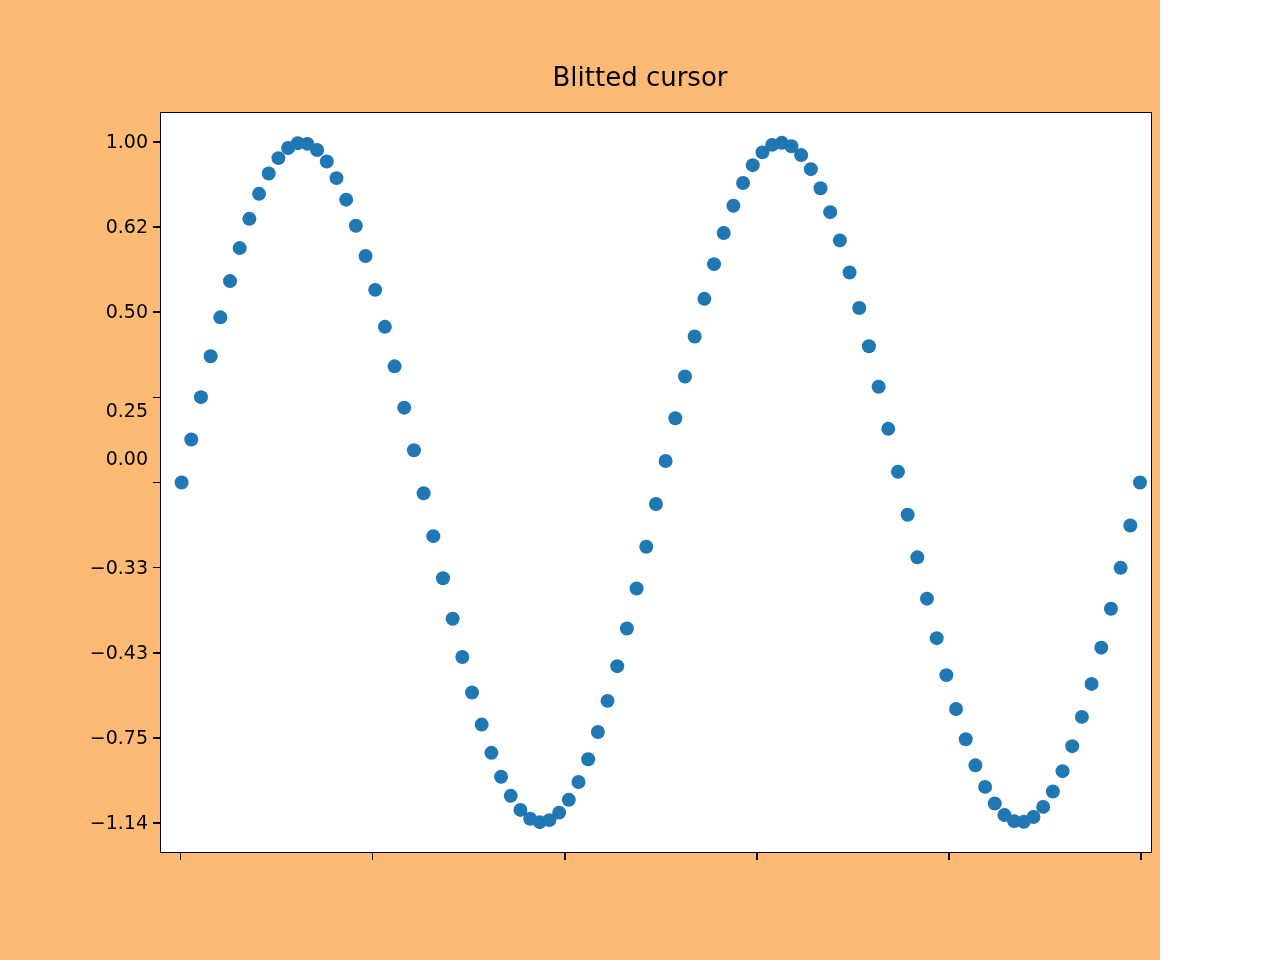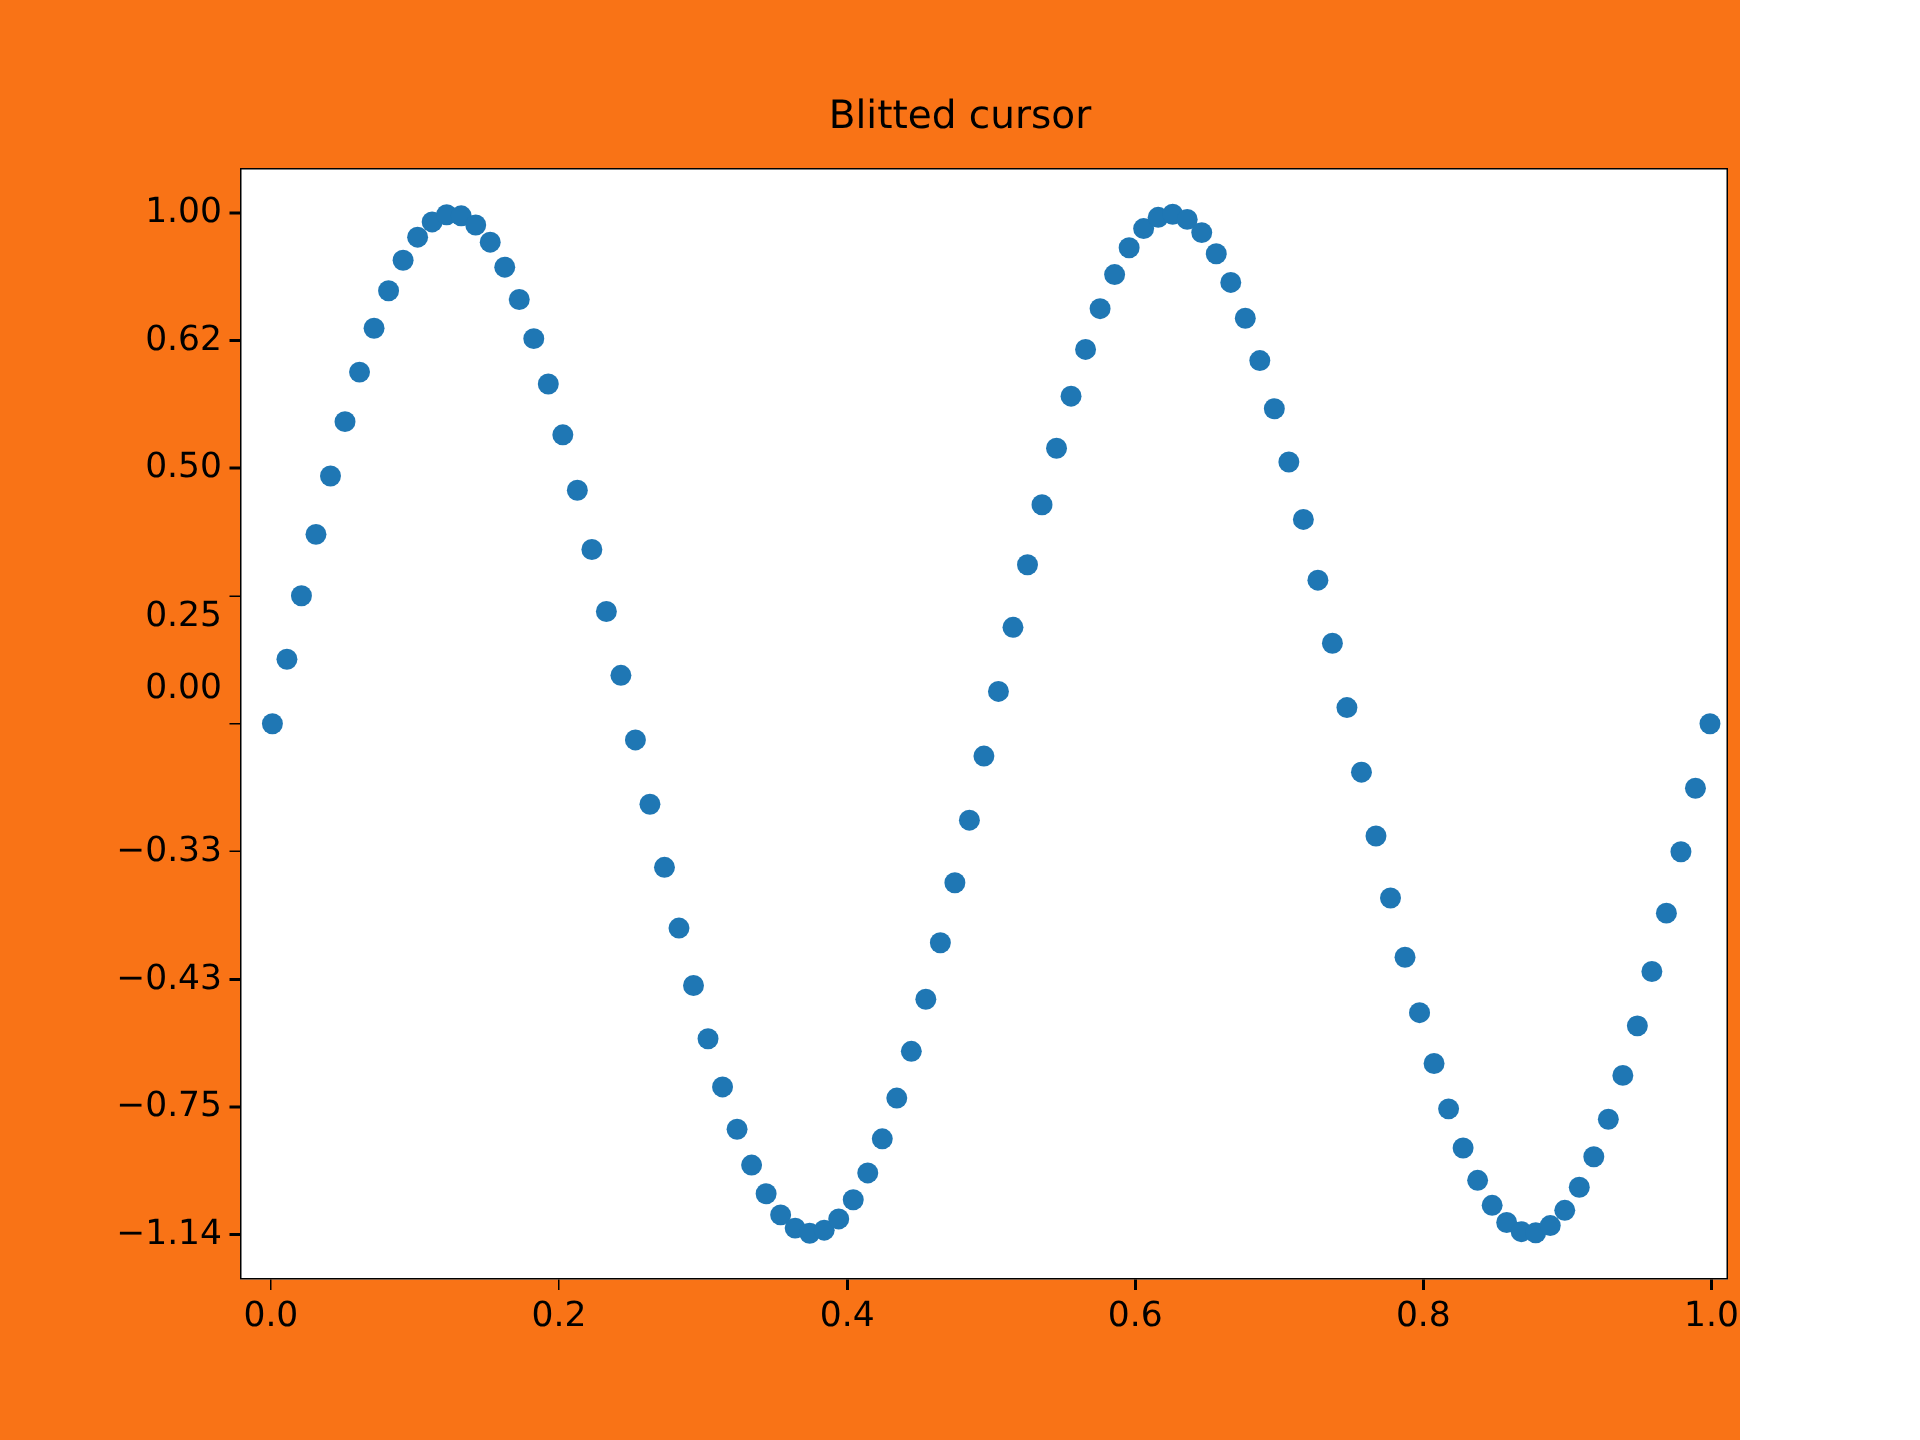--- a/index.html
+++ b/index.html
@@ -11,21 +11,21 @@
     width: 1280px;
     height: 960px;
     overflow: hidden;
     font-family: "DejaVu Sans", sans-serif;
   }
 
   #figure {
     position: relative;
     width: 1160px;
     height: 960px;
-    background: #f97316;
+    background: #fdba74;
   }
 
   #chart-title {
     position: absolute;
     left: 0;
     top: 62px;
     width: 1280px;
     text-align: center;
     font-size: 26px;
     color: #000000;
@@ -52,21 +52,21 @@
     top: 0;
     width: 100%;
     height: 100%;
     display: block;
   }
 
   .ytick-label {
     position: absolute;
     right: 0;
     text-align: right;
-    font-size: 23px;
+    font-size: 19px;
     color: #000000;
     line-height: 23px;
     white-space: nowrap;
     font-family: "DejaVu Sans", sans-serif;
   }
   #ytick-labels {
     position: absolute;
     left: 0px;
     top: 0px;
     width: 148px;
@@ -250,22 +250,14 @@
       <div class="ytick-label" style="top:811.1px">−1.14</div>
       <div class="ytick-label" style="top:726.0px">−0.75</div>
       <div class="ytick-label" style="top:640.8px">−0.43</div>
       <div class="ytick-label" style="top:555.7px">−0.33</div>
       <div class="ytick-label" style="top:447px">0.00</div>
       <div class="ytick-label" style="top:399px">0.25</div>
       <div class="ytick-label" style="top:300.2px">0.50</div>
       <div class="ytick-label" style="top:215.0px">0.62</div>
       <div class="ytick-label" style="top:129.9px">1.00</div>
     </div>
-  <div id="xtick-labels">
-      <div class="xtick-label" style="left:180.6px">0.0</div>
-      <div class="xtick-label" style="left:372.7px">0.2</div>
-      <div class="xtick-label" style="left:564.8px">0.4</div>
-      <div class="xtick-label" style="left:756.8px">0.6</div>
-      <div class="xtick-label" style="left:948.9px">0.8</div>
-      <div class="xtick-label" style="left:1141.0px">1.0</div>
-    </div>
 
 </div>
 
 </body></html>

